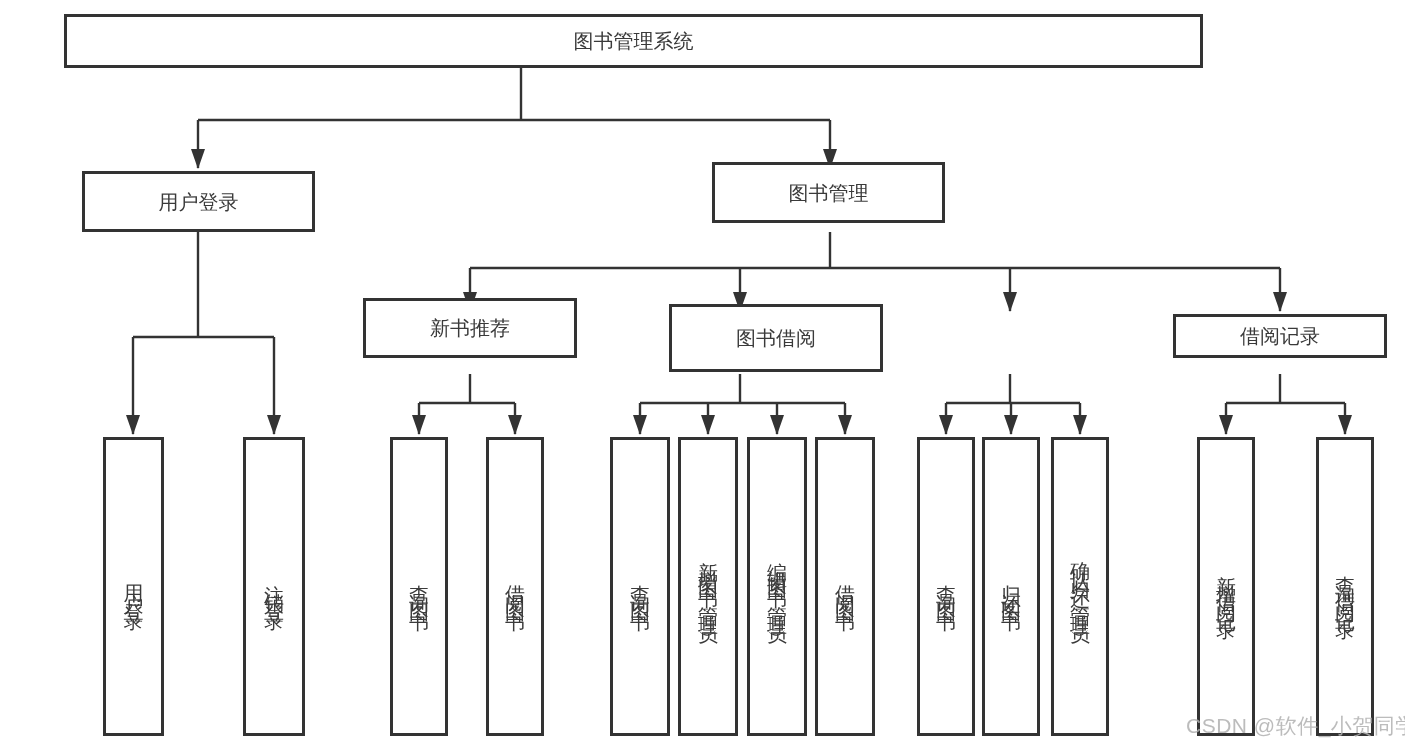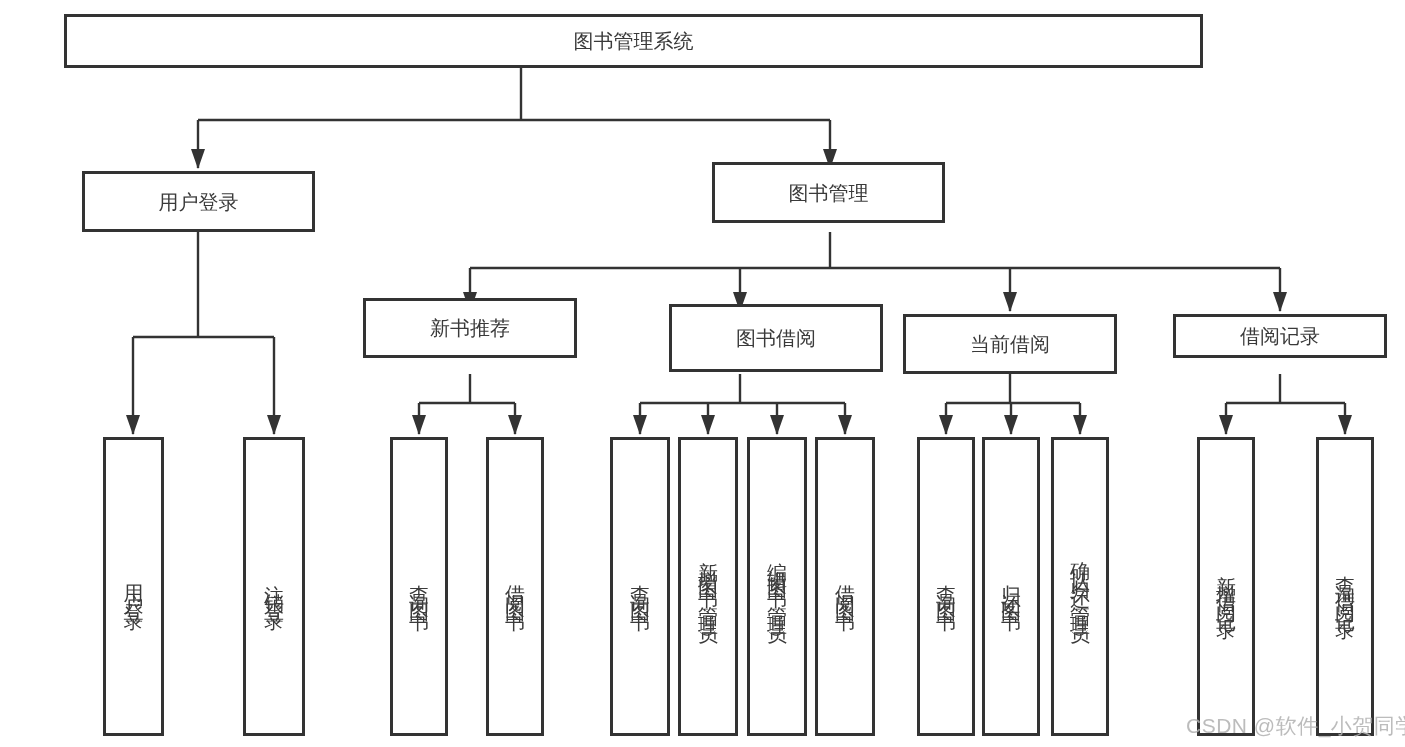--- a/index.html
+++ b/index.html
@@ -150,23 +150,20 @@
   <div class="node" style="left:712px; top:162px; width:233px; height:61px;">
     <span class="hlabel">图书管理</span>
   </div>
 
   <div class="node" style="left:363px; top:298px; width:214px; height:60px;">
     <span class="hlabel">新书推荐</span>
   </div>
   <div class="node" style="left:633px; top:304px; width:214px; height:68px;margin-left:36px;">
     <span class="hlabel">图书借阅</span>
   </div>
-  <div class="node" style="left:903px; top:314px; width:214px; height:60px;">
-    <span class="hlabel">当前借阅</span>
-  </div>
   <div class="node" style="left:1173px; top:314px; width:214px; height:44px;">
     <span class="hlabel">借阅记录</span>
   </div>
 
   <div class="leaf" style="left:103px; top:437px; width:61px; height:299px;">
     <span class="vlabel">用户登录</span>
   </div>
   <div class="leaf" style="left:243px; top:437px; width:62px; height:299px;">
     <span class="vlabel">注销登录</span>
   </div>

